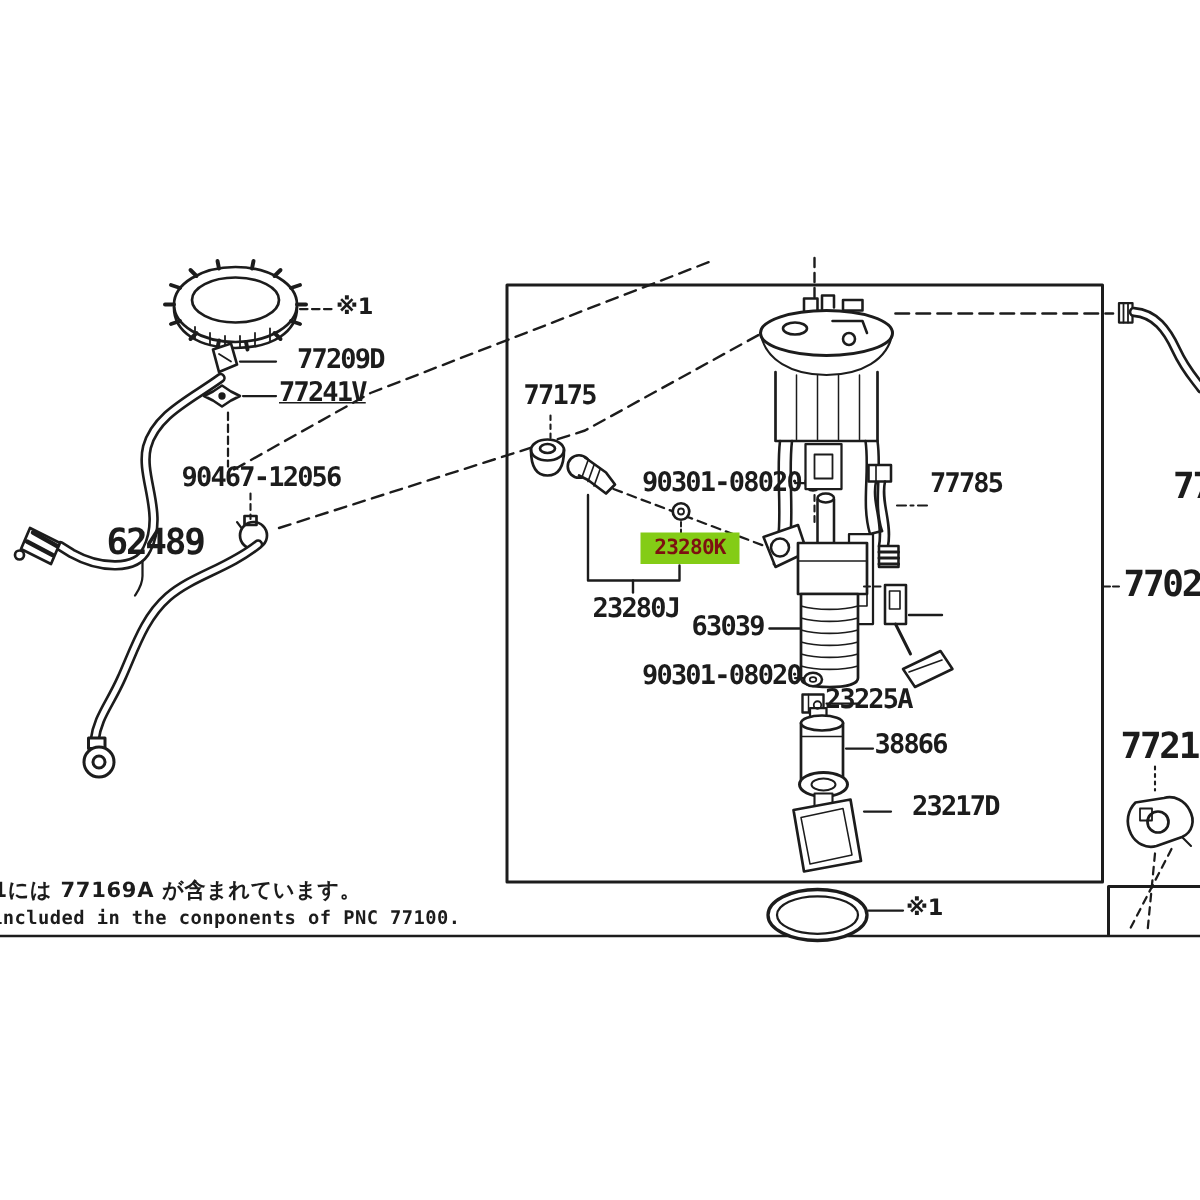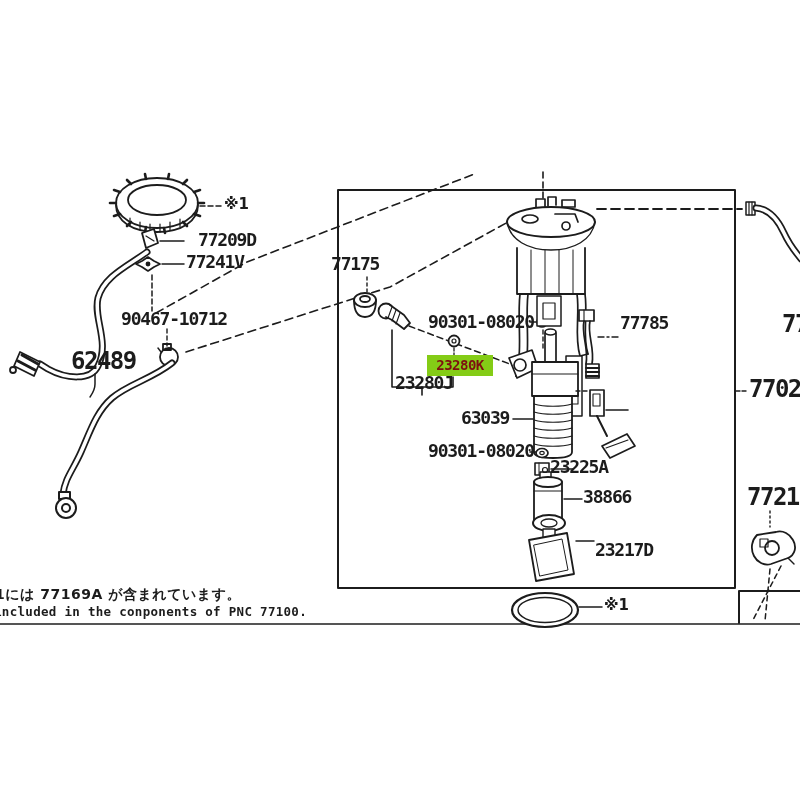--- a/index.html
+++ b/index.html
@@ -286,33 +286,33 @@
     <g>
       <ellipse cx="545" cy="610" rx="33" ry="17" fill="#fff" stroke-width="2.2"></ellipse>
       <ellipse cx="545" cy="610" rx="27" ry="12.5" stroke-width="1.5"></ellipse>
       <line x1="579" y1="607" x2="602" y2="607" stroke-width="1.5"></line>
     </g>
   </g>
 </svg>
 
 <div class="lbl refmark" style="left:224px;top:197px;">※1</div>
 <div class="lbl pn" style="left:198px;top:231px;">77209D</div>
-<div class="lbl pn" style="left:186px;top:253px;">77241V</div>
-<div class="lbl pn" style="left:121px;top:310px;">90467-10712</div>
+<div class="lbl pn" style="left:186px;top:253px;text-decoration:underline;">77241V</div>
+<div class="lbl pn" style="left:121px;top:310px;">90467-12056</div>
 <div class="lbl pn-big" style="left:71px;top:349px;">62489</div>
-<div class="lbl pn" style="left:331px;top:255px;">77175</div>
+<div class="lbl pn" style="left:349px;top:255px;">77175</div>
 <div class="lbl pn" style="left:428px;top:313px;">90301-08020</div>
 <div class="hl">23280K</div>
-<div class="lbl pn" style="left:395px;top:374px;">23280J</div>
+<div class="lbl pn" style="left:395px;top:397px;">23280J</div>
 <div class="lbl pn" style="left:461px;top:409px;">63039</div>
 <div class="lbl pn" style="left:620px;top:314px;">77785</div>
 <div class="lbl pn" style="left:428px;top:442px;">90301-08020</div>
 <div class="lbl pn" style="left:550px;top:458px;">23225A</div>
 <div class="lbl pn" style="left:583px;top:488px;">38866</div>
-<div class="lbl pn" style="left:595px;top:529px;margin-top:12px;">23217D</div>
+<div class="lbl pn" style="left:608px;top:529px;">23217D</div>
 <div class="lbl pn-big" style="left:782px;top:312px;">77</div>
 <div class="lbl pn-big" style="left:749px;top:377px;">77020</div>
 <div class="lbl pn-big" style="left:747px;top:485px;">77217</div>
 <div class="lbl refmark" style="left:604px;top:598px;">※1</div>
 <div class="jpnote">1には 77169A が含まれています。</div>
 <div class="ennote">included in the conponents of PNC 77100.</div>
 
 </div>
 
 </body></html>

